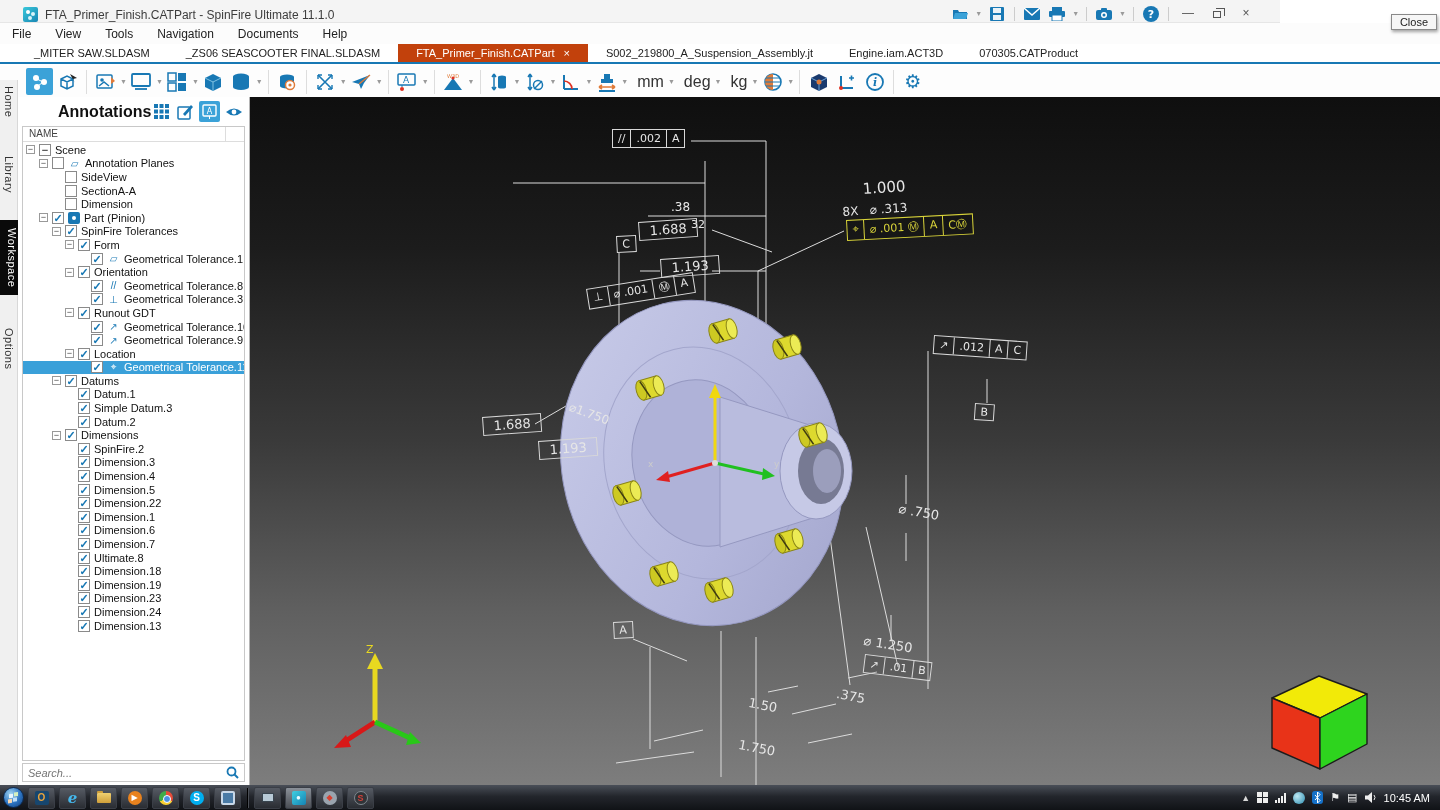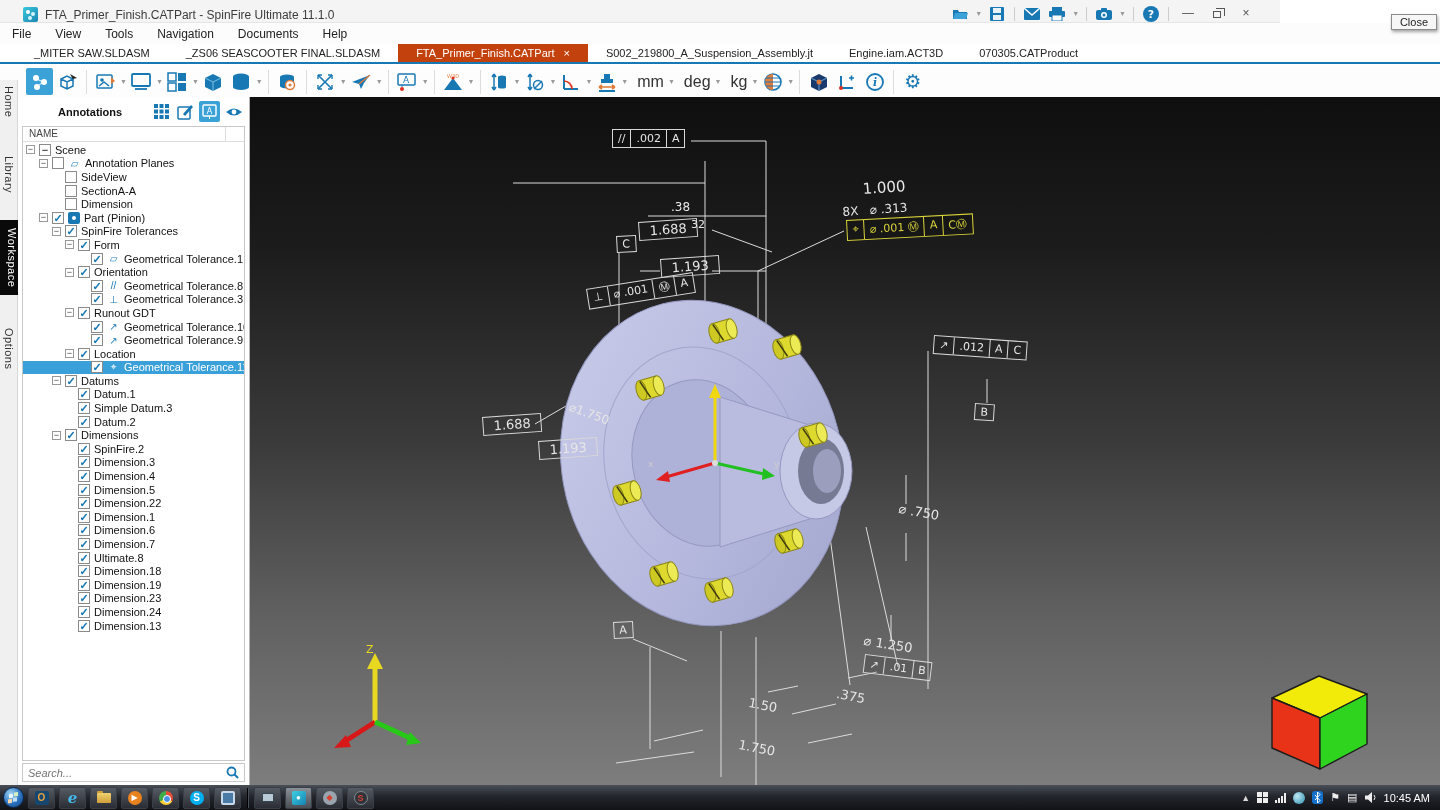--- a/index.html
+++ b/index.html
@@ -35,21 +35,21 @@
 .gearglyph{color:#1878b4;font-size:19px;line-height:19px}
 
 
 .strip{position:absolute;left:0;top:80px;width:18px;height:705px;background:#f0f0f0;border-right:1px solid #d8d8d8;z-index:5}
 .strip-item{position:absolute;left:3px;writing-mode:vertical-rl;font-size:11px;color:#333;letter-spacing:.5px}
 .strip-item.active{left:0;width:18px;background:#0a0a0a;color:#fff;padding:8px 0;text-align:center}
 
 
 .panel{position:absolute;left:18px;top:97px;width:232px;height:688px;background:#fff;border-right:1px solid #b5b5b5;z-index:4}
 .panel-head{height:29px;display:flex;align-items:center}
-.panel-title{font-weight:bold;font-size:11px;color:#111;margin-left:40px}
+.panel-title{font-weight:bold;font-size:16px;color:#111;margin-left:40px}
 .phicons{margin-left:auto;display:flex;gap:3px;margin-right:5px}
 .phi{width:21px;height:21px;display:flex;align-items:center;justify-content:center;border-radius:2px}
 .phi.sel{background:#3ba2d8}
 .treebox{position:absolute;left:4px;right:4px;top:29px;bottom:24px;border:1px solid #c8c8c8;overflow:hidden;background:#fff}
 .namehead{height:15px;border-bottom:1px solid #ddd;font-size:10px;color:#444;padding:1px 0 0 6px;position:relative}
 .namehead::after{content:"";position:absolute;right:18px;top:0;width:1px;height:14px;background:#ddd}
 .tree{position:absolute;left:0;right:0;top:16px;bottom:0}
 .trow{display:flex;align-items:center;height:13.6px;font-size:11px;color:#111;white-space:nowrap}
 .trow.sel{background:#3aa0d9;color:#fff}
 .texp{width:9px;height:9px;border:1px solid #999;background:#fff;font-size:9px;line-height:7px;text-align:center;color:#444;margin-right:4px;flex:none}

